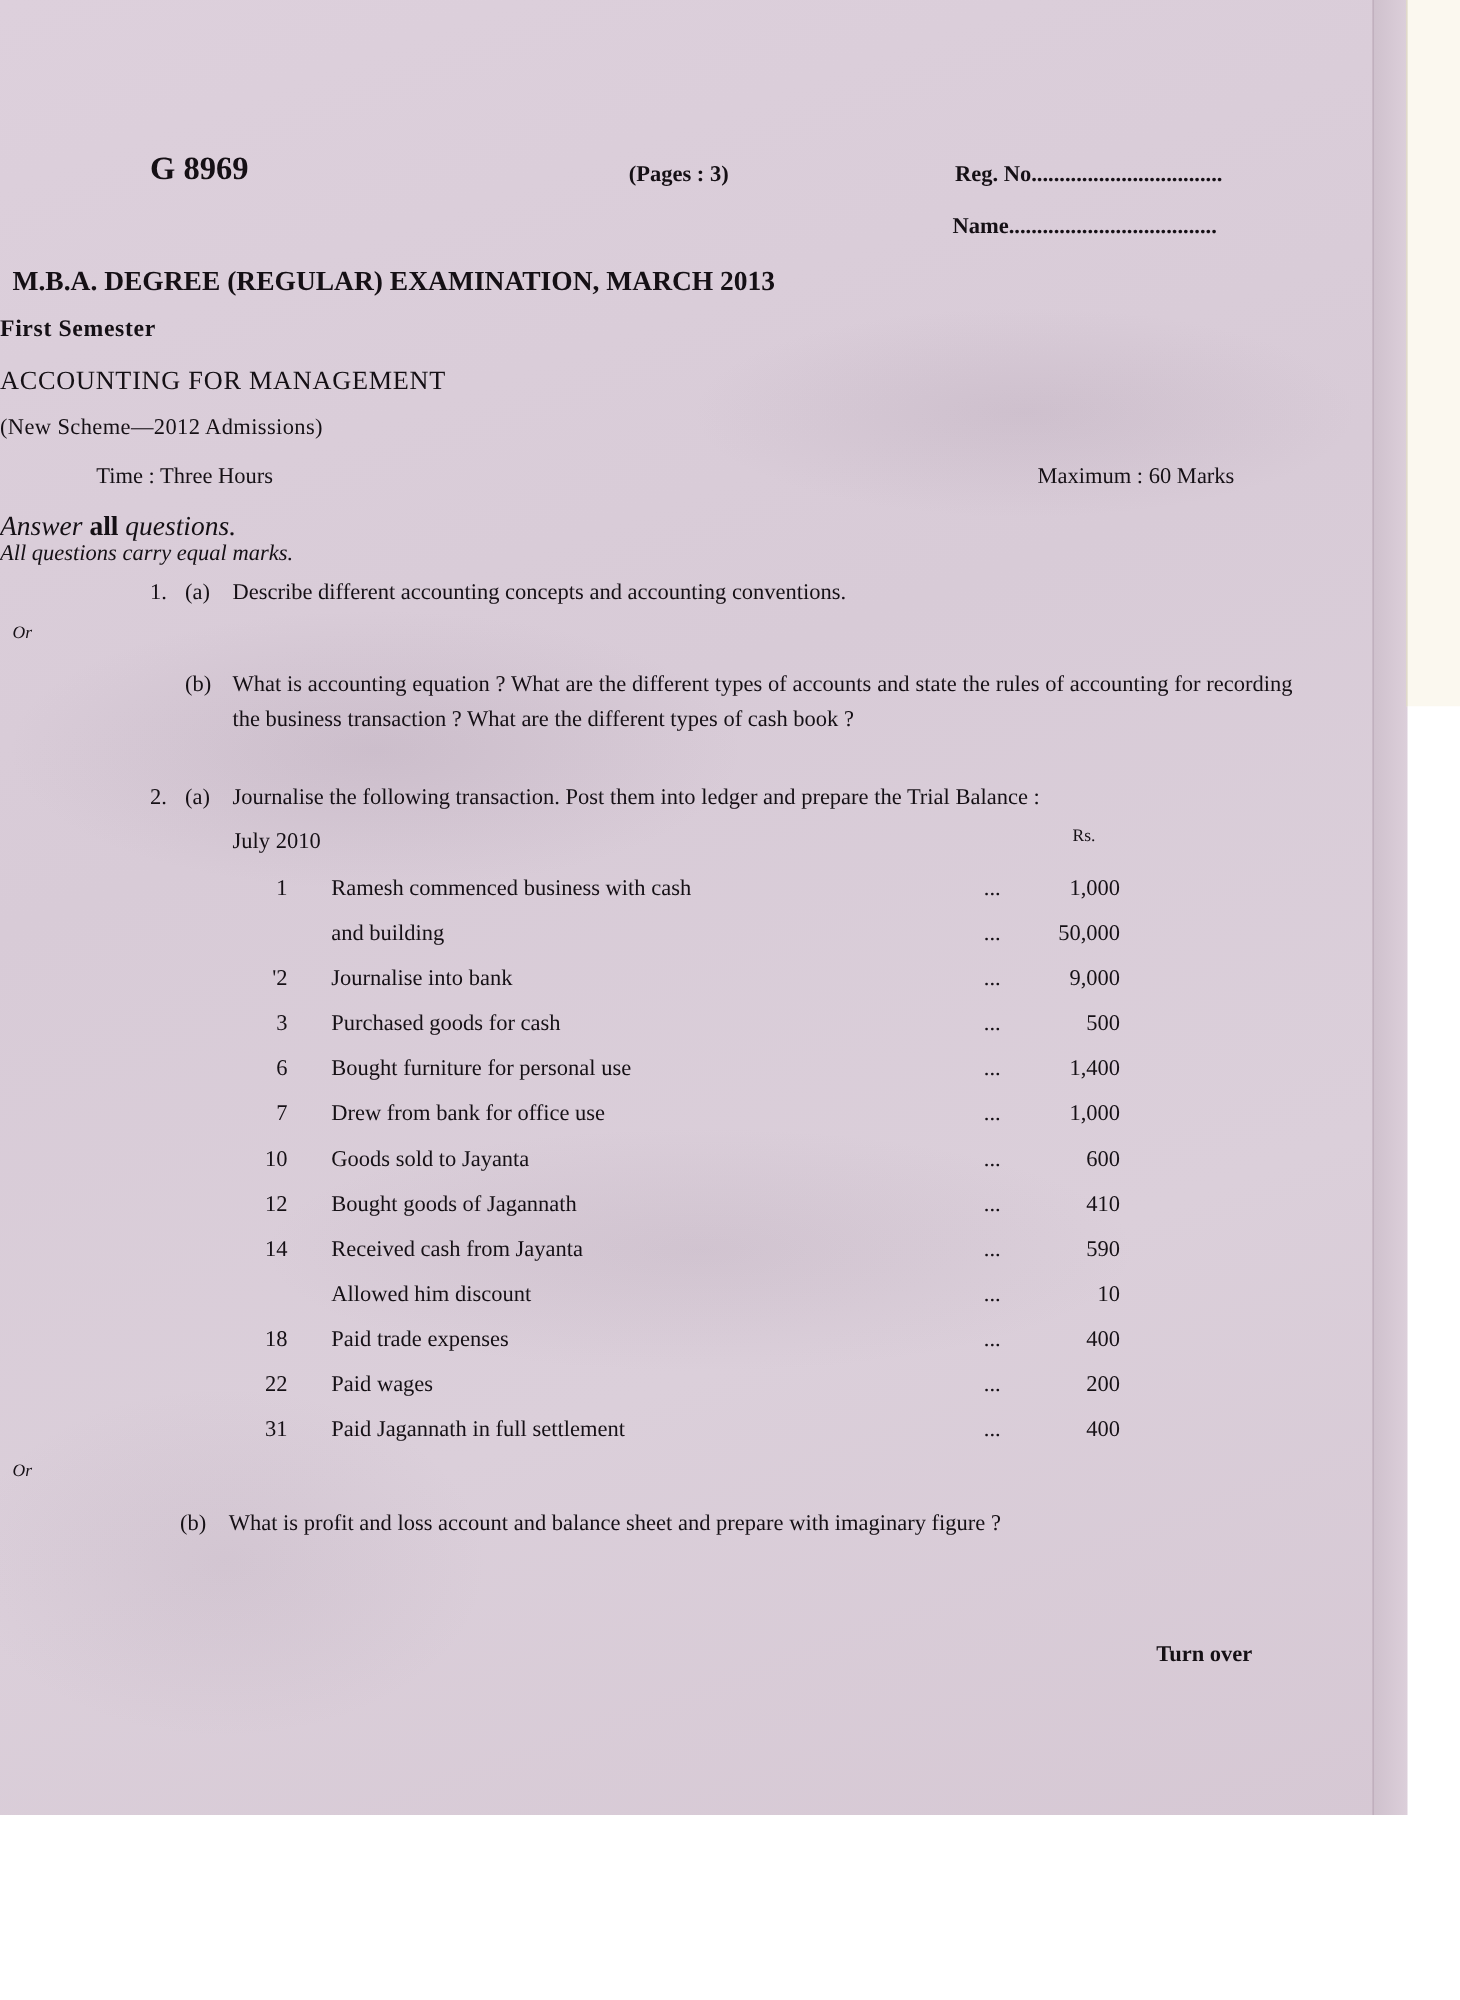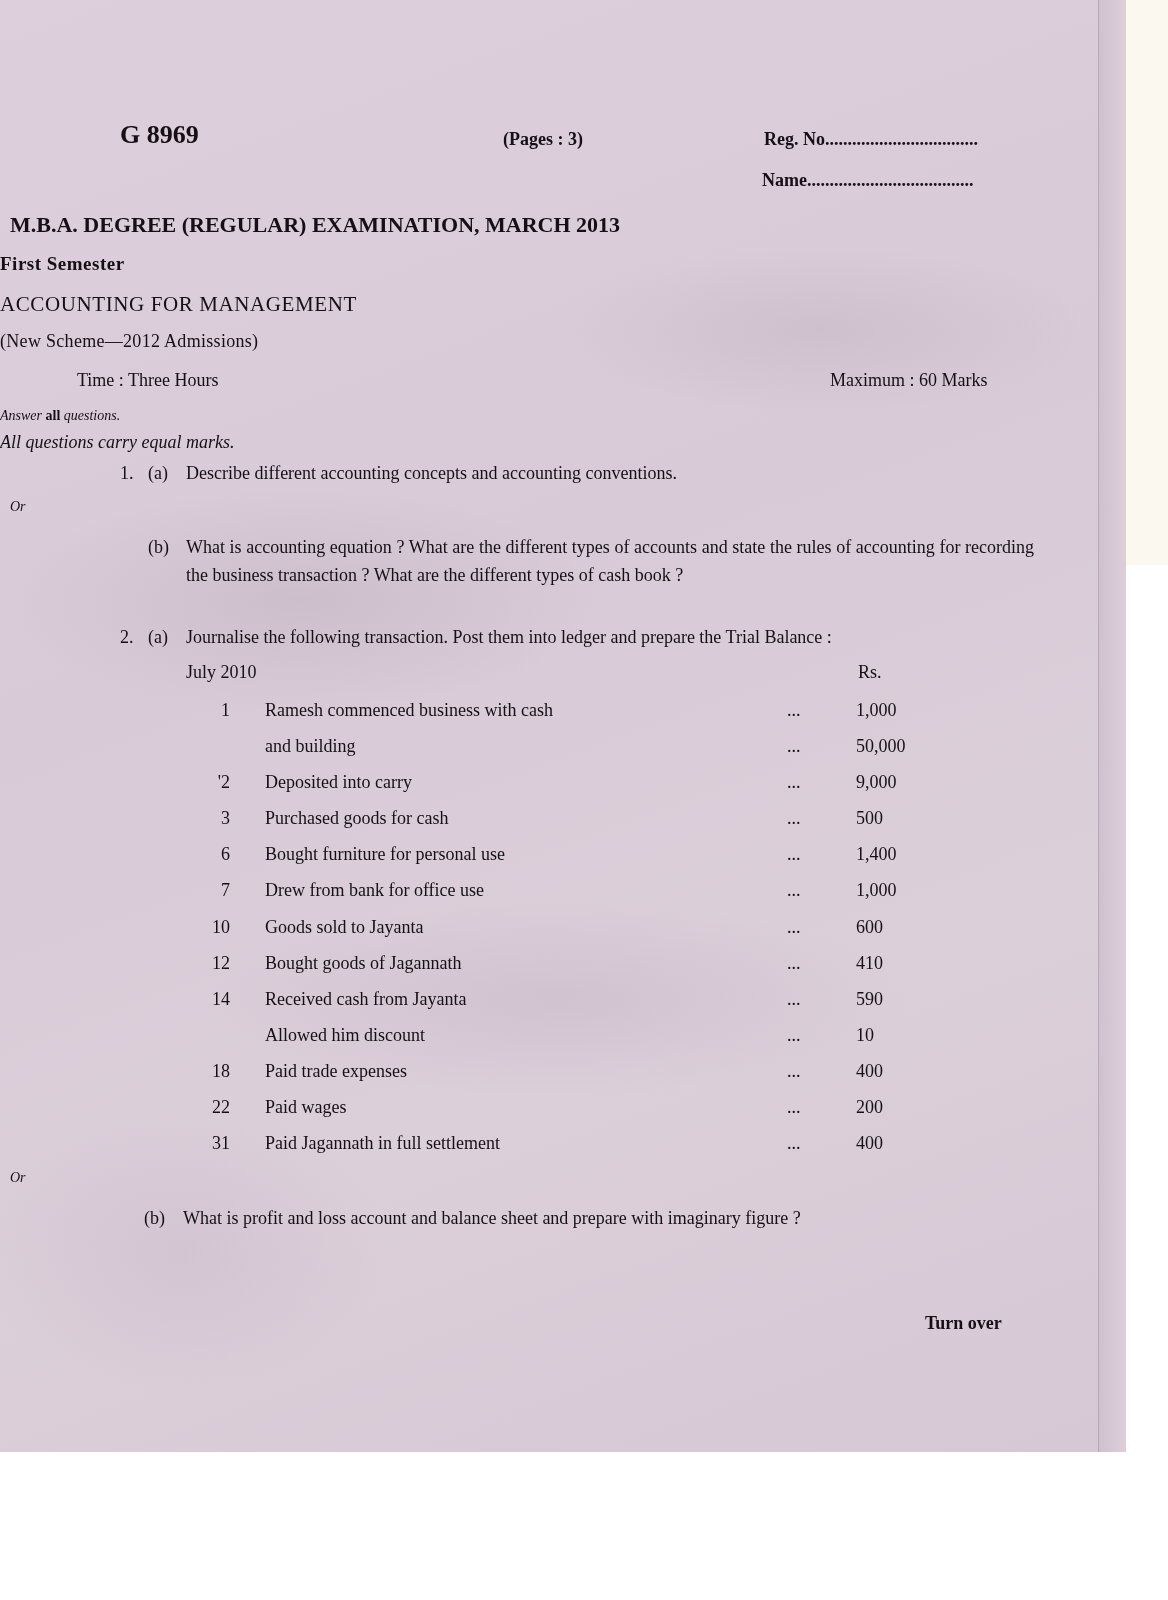--- a/index.html
+++ b/index.html
@@ -32,31 +32,31 @@
   .pages { left: 503px; top: 129px; font-size: 18px; font-weight: bold; }
   .regno { left: 764px; top: 129px; font-size: 18px; font-weight: bold; }
   .name { left: 762px; top: 170px; font-size: 18px; font-weight: bold; }
   .center { left: 0; width: 1125px; text-align: left; }
   .exam-title { top: 212px; font-size: 22px; font-weight: bold; padding-left: 10px; }
   .semester { top: 253px; font-size: 19px; font-weight: bold; letter-spacing: 0.5px; }
   .subject { top: 292px; font-size: 21px; letter-spacing: 0.6px; }
   .scheme { top: 331px; font-size: 18px; letter-spacing: 0.3px; }
   .time { left: 77px; top: 370px; font-size: 18px; }
   .maxmarks { left: 830px; top: 370px; font-size: 18px; }
-  .instr1 { top: 408px; font-size: 14px; font-style: italic; }
+  .instr1 { top: 408px; font-size: 22px; font-style: italic; }
   .instr1 b { font-style: normal; }
   .instr2 { top: 432px; font-size: 18px; font-style: italic; }
   .q-num { font-size: 18px; }
   .q-text { font-size: 18px; line-height: 28px; white-space: normal; }
   .or { font-size: 14px; font-style: italic; font-family: Liberation Serif, serif; }
   .row { position: absolute; left: 0; width: 1125px; height: 28px; font-size: 18px; }
   .row .d { position: absolute; left: 200px; width: 30px; text-align: right; }
   .row .t { position: absolute; left: 265px; }
   .row .dots { position: absolute; left: 787px; }
-  .row .amt { position: absolute; left: 856px; width: 86px; }
+  .row .amt { position: absolute; left: 810px; width: 86px; text-align: right; }
   .turn { left: 925px; top: 1313px; font-size: 18px; font-weight: bold; }
 </style>
 </head>
 <body>
 
 <div class="paper"></div>
 <div class="paper-fold"></div>
 <div class="under-sheet"></div>
 
 <div class="abs code">G 8969</div>
@@ -82,38 +82,38 @@
 <div class="abs center or" style="top:499px; padding-left:10px;">Or</div>
 
 <div class="abs q-num" style="left:148px; top:537px;">(b)</div>
 <div class="abs q-text" style="left:186px; top:533px; width:848px; text-align:justify;">What is accounting equation ? What are the different types of accounts and state the rules of accounting for recording the business transaction ? What are the different types of cash book ?</div>
 
 <div class="abs q-num" style="left:120px; top:627px;">2.</div>
 <div class="abs q-num" style="left:148px; top:627px;">(a)</div>
 <div class="abs q-text" style="left:186px; top:623px; width:880px;">Journalise the following transaction. Post them into ledger and prepare the Trial Balance :</div>
 
 <div class="abs" style="left:186px; top:662px; font-size:18px;">July 2010</div>
-<div class="abs" style="left:858px; top:662px; font-size:18px;">Rs.</div>
+<div class="abs" style="left:858px; top:662px; font-size:14px;">Rs.</div>
 
 <div>
   <div class="row" style="top:700px;">
     <span class="d">1</span>
     <span class="t">Ramesh commenced business with cash</span>
     <span class="dots">...</span>
     <span class="amt">1,000</span>
   </div>
   <div class="row" style="top:736px;">
     <span class="d"></span>
     <span class="t">and building</span>
     <span class="dots">...</span>
     <span class="amt">50,000</span>
   </div>
   <div class="row" style="top:772px;">
     <span class="d">'2</span>
-    <span class="t">Deposited into carry</span>
+    <span class="t">Journalise into bank</span>
     <span class="dots">...</span>
     <span class="amt">9,000</span>
   </div>
   <div class="row" style="top:808px;">
     <span class="d">3</span>
     <span class="t">Purchased goods for cash</span>
     <span class="dots">...</span>
     <span class="amt">500</span>
   </div>
   <div class="row" style="top:844px;">

